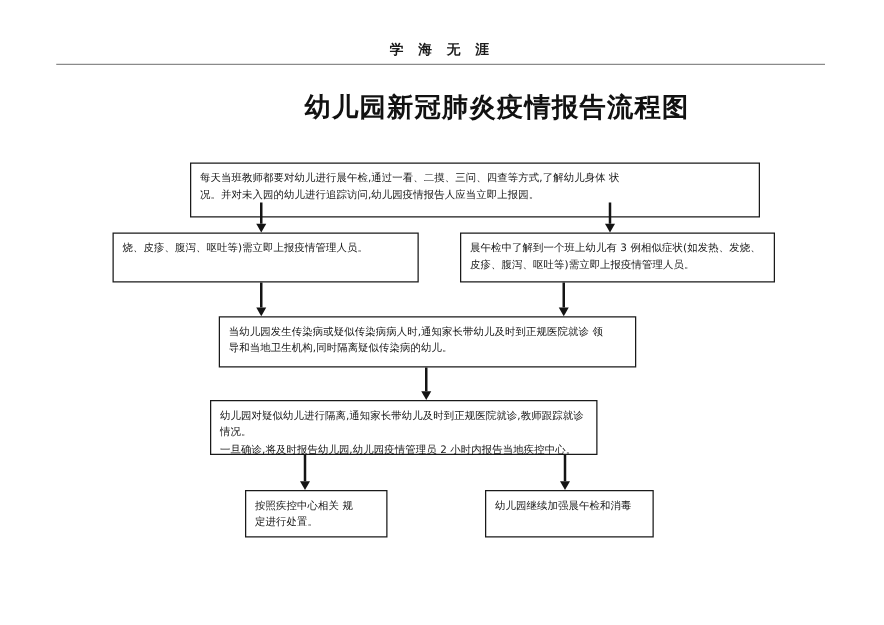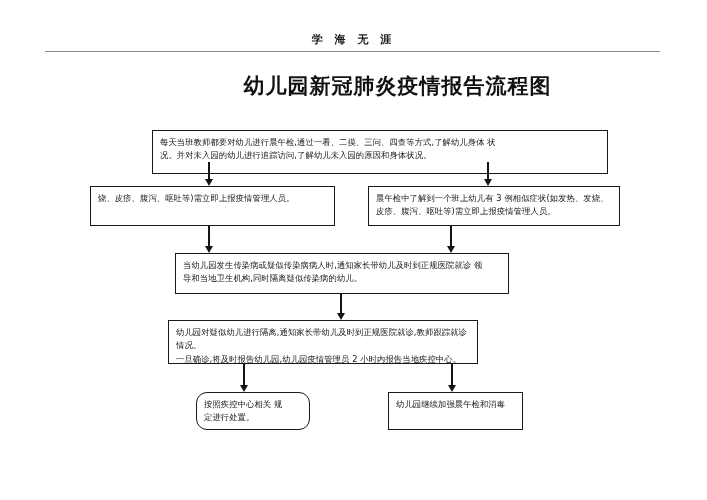--- a/index.html
+++ b/index.html
@@ -70,21 +70,21 @@
   }
   .node p {
     margin: 0;
   }
 
   #node-daily      { left: 152px; top: 118px; width: 456px; height: 44px; margin-top: 12px; }
   #node-phone      { left: 90px;  top: 186px; width: 245px; height: 40px; }
   #node-morning    { left: 368px; top: 186px; width: 252px; height: 40px; }
   #node-report     { left: 175px; top: 253px; width: 334px; height: 41px; }
   #node-isolate    { left: 168px; top: 320px; width: 310px; height: 44px; }
-  #node-cdc        { left: 196px; top: 392px; width: 114px; height: 38px; border-radius: 11px; }
+  #node-cdc        { left: 196px; top: 392px; width: 114px; height: 38px; }
   #node-continue   { left: 388px; top: 392px; width: 135px; height: 38px; }
 
   
   .conn {
     position: absolute;
   }
   .conn .stem {
     position: absolute;
     left: 0;
     top: 0;
@@ -108,21 +108,21 @@
 
   <div class="page-header">
     <span class="header-text">学 海 无 涯</span>
   </div>
   <div class="header-rule"></div>
 
   <div class="chart-title">幼儿园新冠肺炎疫情报告流程图</div>
 
   <div class="node" id="node-daily">
     <p>每天当班教师都要对幼儿进行晨午检,通过一看、二摸、三问、四查等方式,了解幼儿身体 状</p>
-    <p>况。并对未入园的幼儿进行追踪访问,了解幼儿未入园的原因和身体状况。</p>
+    <p>况。并对未入园的幼儿进行追踪访问,幼儿园疫情报告人应当立即上报园。</p>
   </div>
 
   <div class="node" id="node-phone">
     <p>烧、皮疹、腹泻、呕吐等)需立即上报疫情管理人员。</p>
   </div>
 
   <div class="node" id="node-morning">
     <p>晨午检中了解到一个班上幼儿有 3 例相似症状(如发热、发烧、</p>
     <p>皮疹、腹泻、呕吐等)需立即上报疫情管理人员。</p>
   </div>

